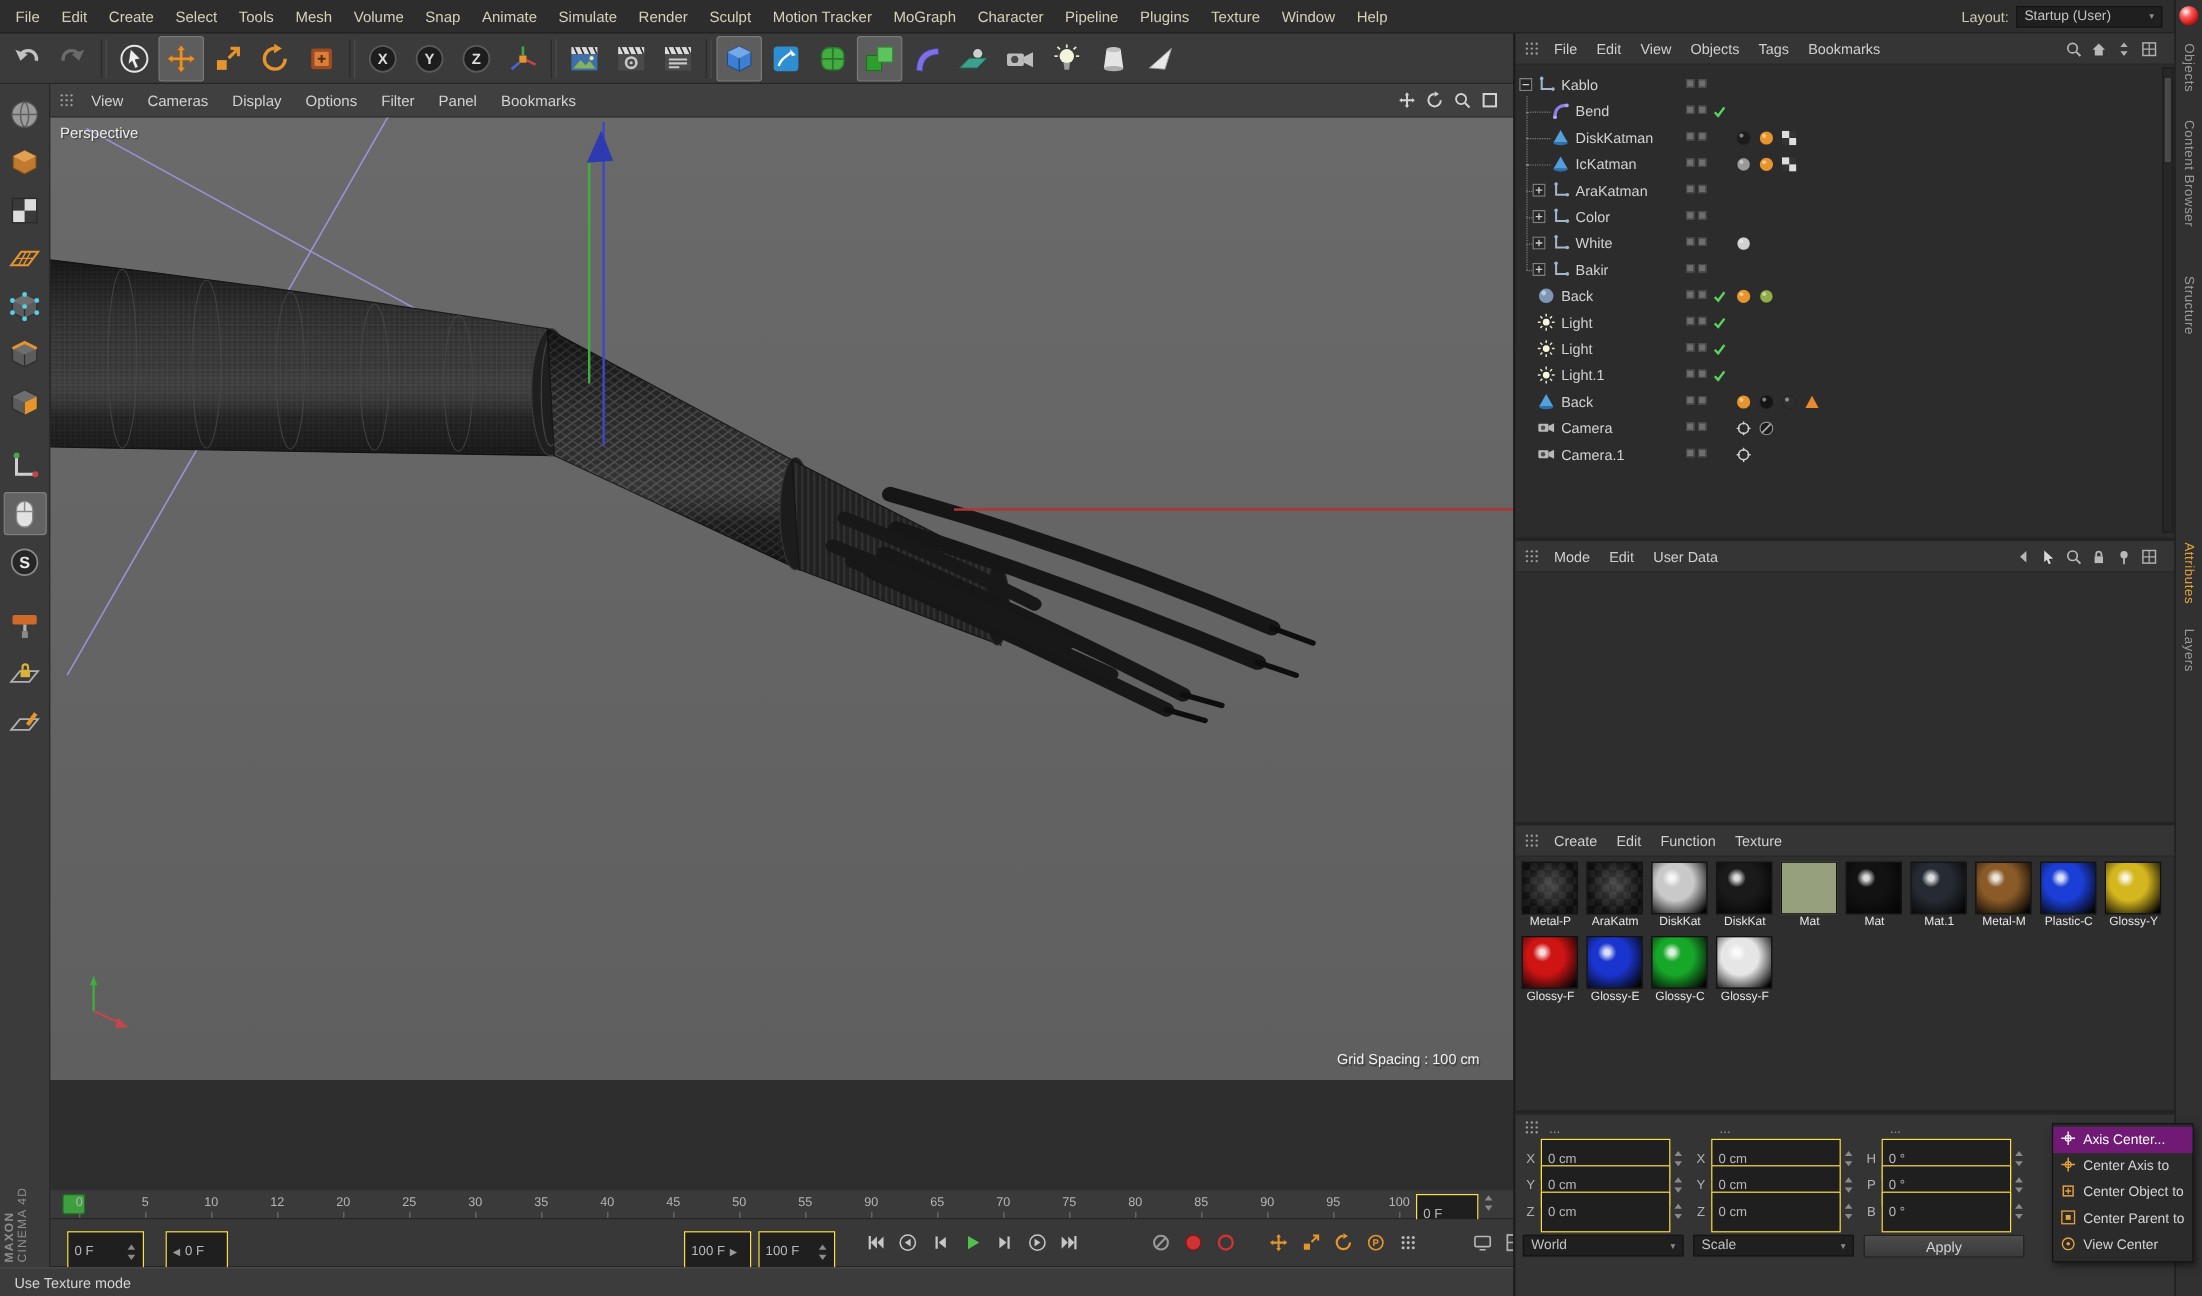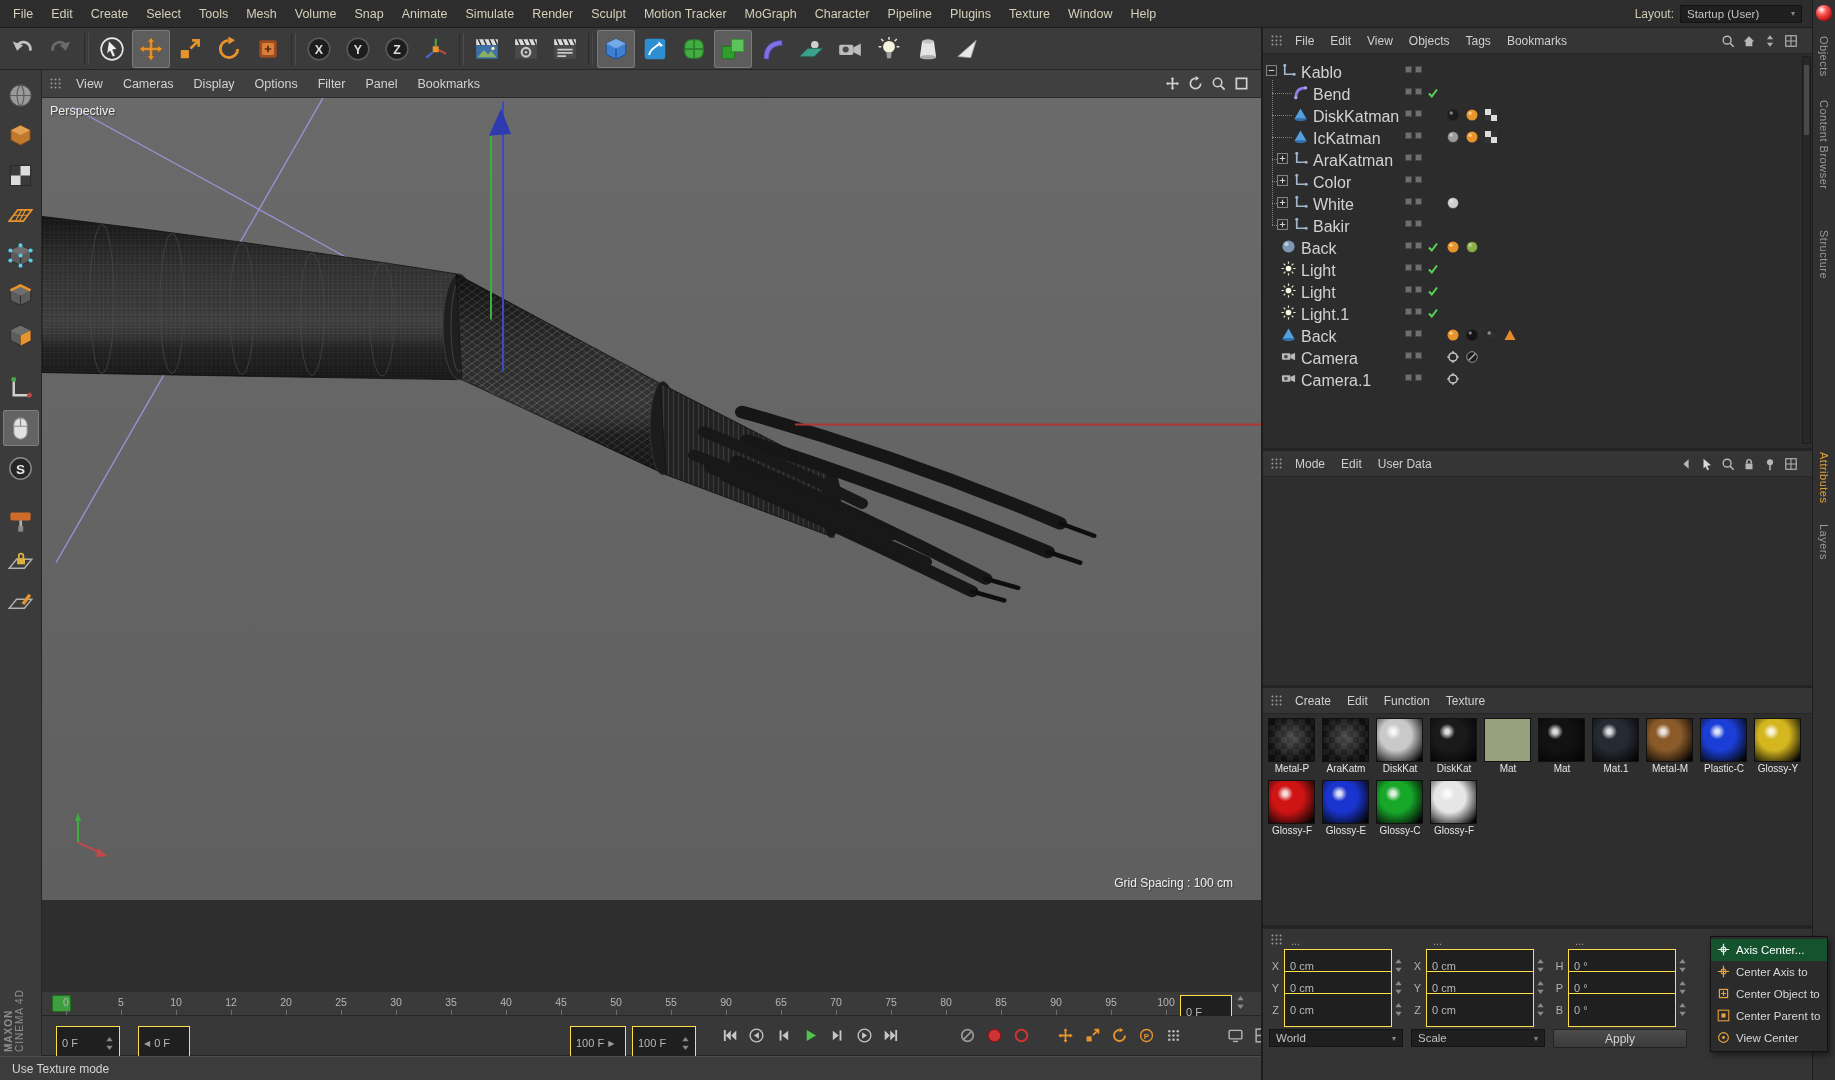--- a/index.html
+++ b/index.html
@@ -61,21 +61,21 @@
 .pmenu .mitem{font-size:12px;padding:0 8px;color:#cfcfcf}
 .picons{margin-left:auto;display:flex;gap:7px;padding-right:10px}
 .picons .vicon svg{width:14px;height:14px}
 .splitter{position:absolute;left:0;width:100%;height:3px;background:#232323}
 #omtree{position:absolute;left:0;top:26px;width:100%;height:394px;background:#2c2c2c;overflow:hidden}
 .orow{position:absolute;left:0;width:100%;height:22px}
 .oexp{position:absolute;top:5px;width:11px;height:11px}
 .oexp svg{width:11px;height:11px;display:block}
 .oicon{position:absolute;top:3px}
 .oicon svg{width:15px;height:15px;display:block}
-.oname{position:absolute;top:4px;font-size:16px;color:#d2d2d2;white-space:nowrap}
+.oname{position:absolute;top:4px;font-size:12px;color:#d2d2d2;white-space:nowrap}
 .odots{position:absolute;top:6px;display:flex;gap:3px}
 .odots i{width:7px;height:7px;background:#6f6f6f;border:1px solid #474747;display:block}
 .ochk{position:absolute;top:5px}
 .ochk svg{width:12px;height:12px}
 .otag{position:absolute;top:5px}
 .otag svg{width:12px;height:12px;display:block}
 .tline{position:absolute;border-left:1px dotted #808080}
 .tline.h{border-left:none;border-top:1px dotted #808080;height:0}
 #omscroll{position:absolute;right:1px;top:28px;width:9px;height:388px;background:#272727;border:1px solid #1d1d1d}
 #omscroll .thumb{position:absolute;left:1px;top:8px;width:5px;height:70px;background:#4a4a4a}
@@ -88,21 +88,21 @@
 .cmhead{position:absolute;top:6px;font-size:11px;color:#9a9a9a}
 .crow{position:absolute;height:17px;display:flex;align-items:center;gap:2px}
 .flabel{width:13px;font-size:11px;color:#b2b2b2;text-align:center}
 .crow .fld{flex:1;height:17px}
 .dd{background:#1f1f1f;border:1px solid #141414;height:18px;display:flex;align-items:center;padding:0 6px;color:#c2c2c2;font-size:11.5px}
 .ddar{margin-left:auto;color:#8a8a8a;font-size:8px}
 .applybtn{position:absolute;height:19px;background:linear-gradient(#4c4c4c,#3a3a3a);border:1px solid #222;border-radius:2px;text-align:center;font-size:12px;color:#d2d2d2;line-height:18px}
 
 #ctxmenu{position:absolute;left:1710px;top:936px;width:118px;background:#2b2b2b;border:1px solid #121212;box-shadow:2px 3px 6px rgba(0,0,0,.5);z-index:40;padding:2px 0}
 .ctxitem{height:22px;display:flex;align-items:center;gap:6px;padding:0 6px;font-size:11.5px;color:#d6d6d6}
-.ctxitem.sel{background:#14532d;color:#fff}
+.ctxitem.sel{background:#701a75;color:#fff}
 .ctxitem svg{width:13px;height:13px;flex:none}
 
 #strip{position:absolute;left:1812px;top:0;width:23px;height:1080px;background:#313131;border-left:1px solid #1c1c1c}
 .ball{position:absolute;left:3px;top:5px;width:16px;height:16px;border-radius:50%;background:radial-gradient(circle at 35% 30%,#ffffff,#ff5a5a 30%,#c01414 70%,#6e0606)}
 .vtab{position:absolute;left:5px;writing-mode:vertical-rl;font-size:11px;color:#9a9a9a;letter-spacing:.5px;white-space:nowrap}
 .vtab.active{color:#e2a238}
 </style>
 </head>
 <body>
 

